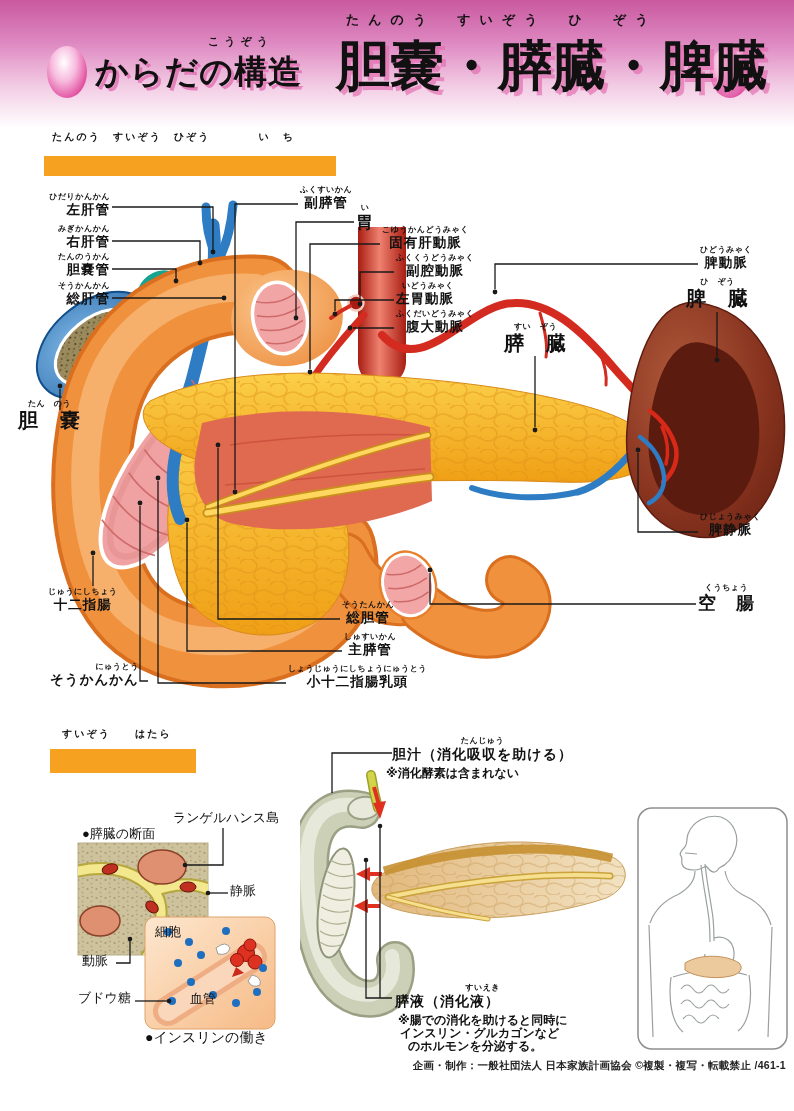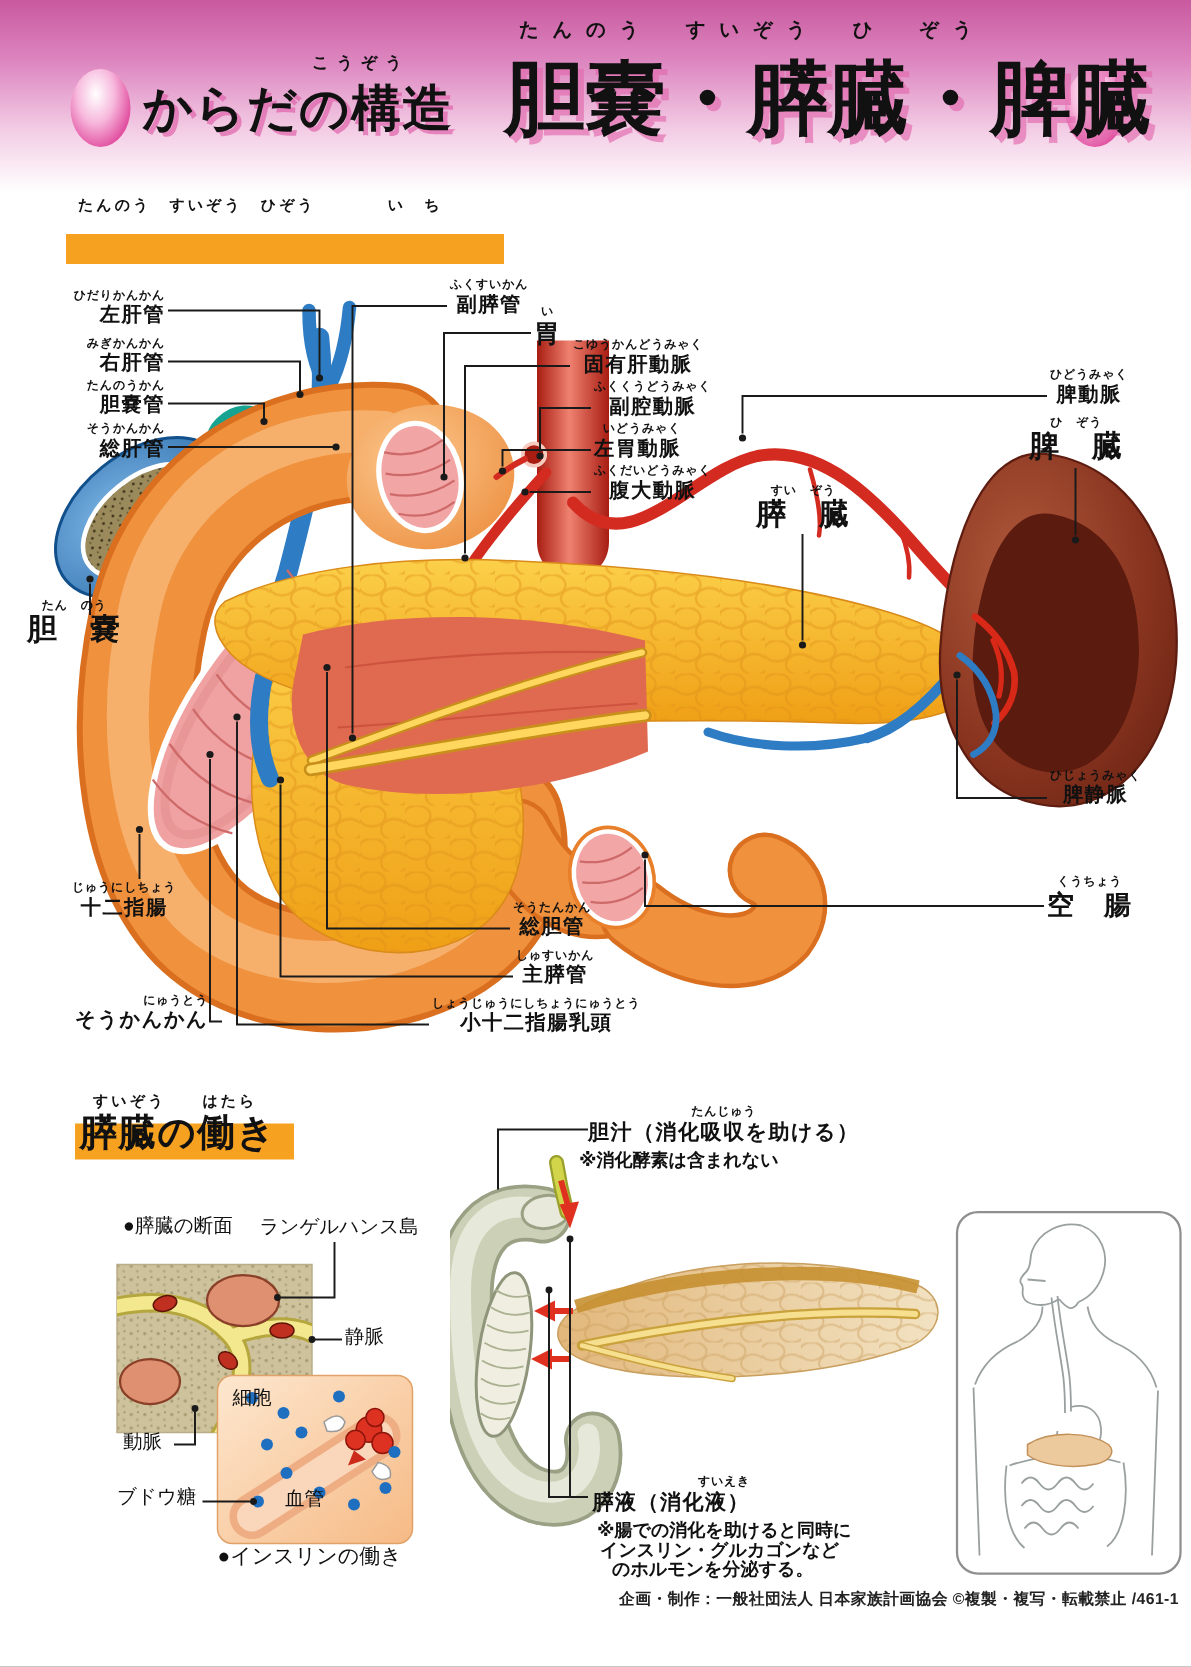--- a/index.html
+++ b/index.html
@@ -333,21 +333,20 @@
       <span class="fg">しゅすいかん</span>
       <span class="tx">主膵管</span>
     </div>
   <div class="alabel" style="left:288px;top:665px">
       <span class="fg">しょうじゅうにしちょうにゅうとう</span>
       <span class="tx">小十二指腸乳頭</span>
     </div>
 
   <div class="secbar bar2"></div>
   <div class="secfuri sf2">すいぞう　　はたら</div>
-  <div class="sectitle st2">膵臓の働き</div>
 
   <svg style="left:40px;top:805px" width="260" height="245" viewBox="0 0 260 245">
     <defs>
       <pattern id="acin" width="9" height="9" patternUnits="userSpaceOnUse">
         <rect width="9" height="9" fill="#cdc29b"></rect>
           <circle cx="2.5" cy="3" r="1.1" fill="#a79b74"></circle>
         <circle cx="6.5" cy="6.5" r="1" fill="#b5a97f"></circle>
           <circle cx="7" cy="1.5" r=".7" fill="#97906d"></circle>
       </pattern>
       <linearGradient id="ig" x1="0" y1="0" x2="1" y2="1">
@@ -414,21 +413,21 @@
     </g>
     <g fill="#1a1a1a">
       <circle cx="145" cy="60" r="2.3"></circle>
         <circle cx="168" cy="88" r="2.3"></circle>
         <circle cx="90" cy="134" r="2.3"></circle>
         <circle cx="129" cy="196" r="2.3"></circle>
     </g>
   </svg>
 
   <div class="plabel" style="left:173px;top:811px">ランゲルハンス島</div>
-  <div class="plabel" style="left:82px;top:810px">●膵臓の断面</div>
+  <div class="plabel" style="left:82px;top:827px">●膵臓の断面</div>
   <div class="plabel" style="left:230px;top:884px">静脈</div>
   <div class="plabel" style="left:82px;top:954px">動脈</div>
   <div class="plabel" style="left:155px;top:925px">細胞</div>
   <div class="plabel" style="left:78px;top:991px">ブドウ糖</div>
   <div class="plabel" style="left:190px;top:992px">血管</div>
   <div class="plabel" style="left:145px;top:1029px;font-size:14px">●インスリンの働き</div>
 
   <svg style="left:300px;top:735px" width="340" height="325" viewBox="0 0 340 325">
     <defs>
       <linearGradient id="pg2" x1="0" y1="0" x2="1" y2="0">

